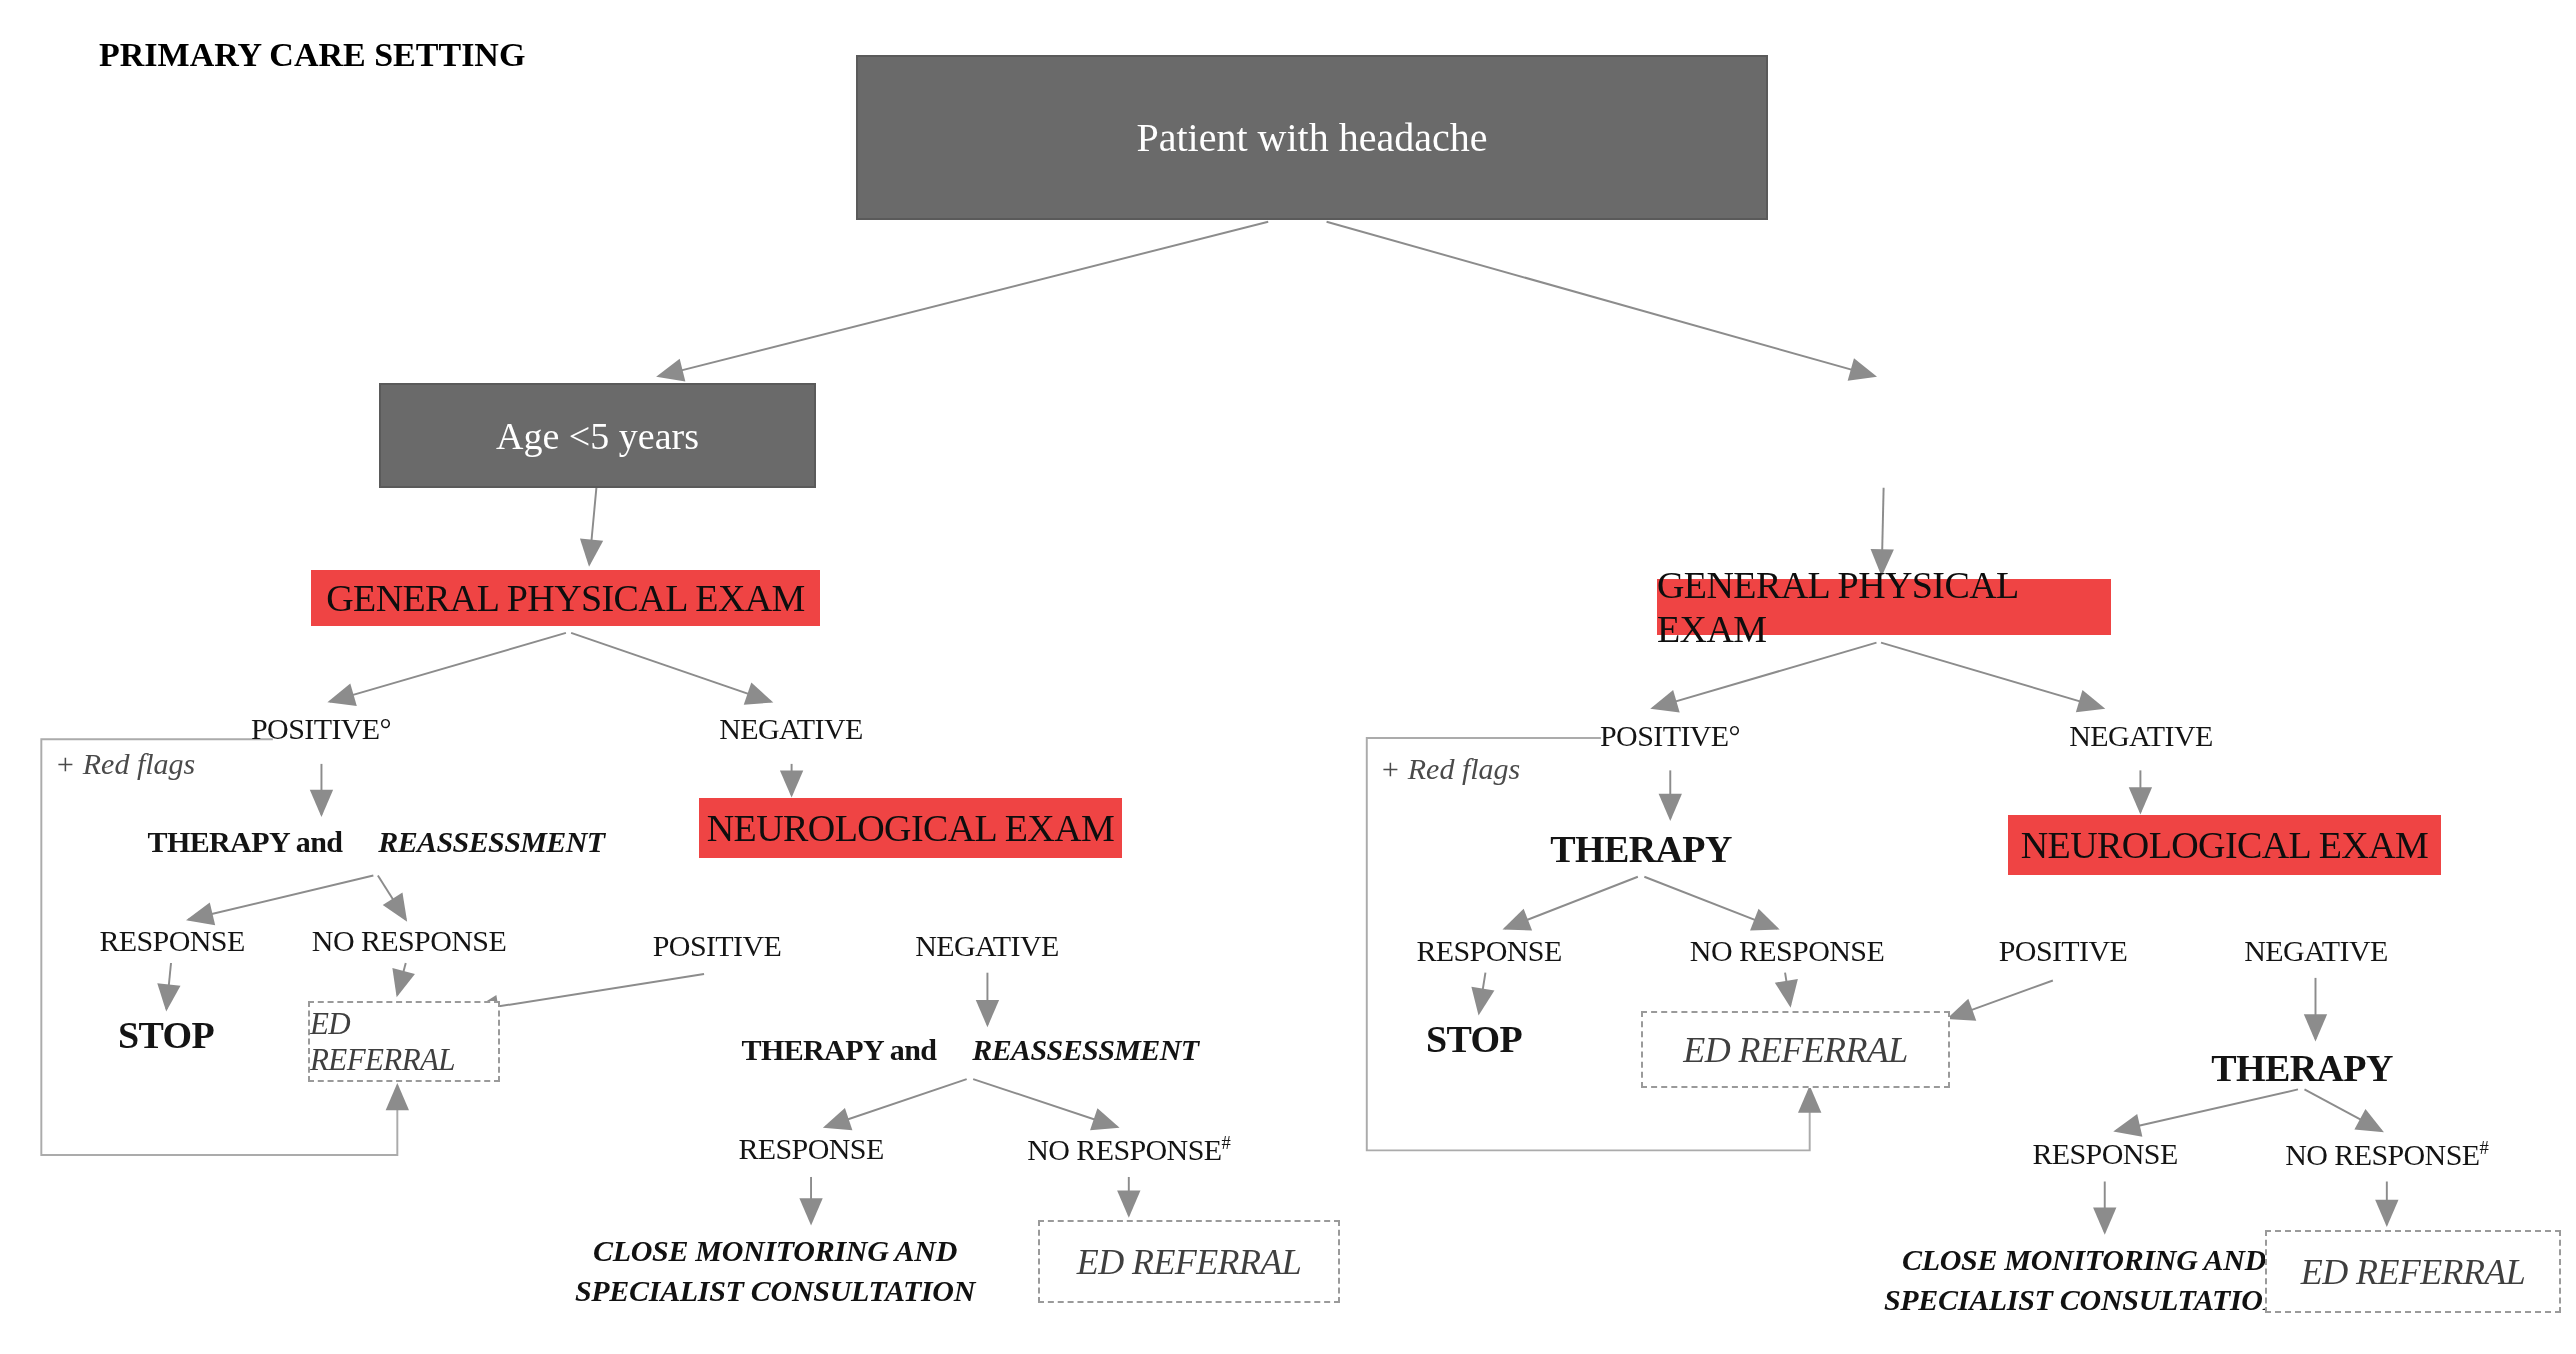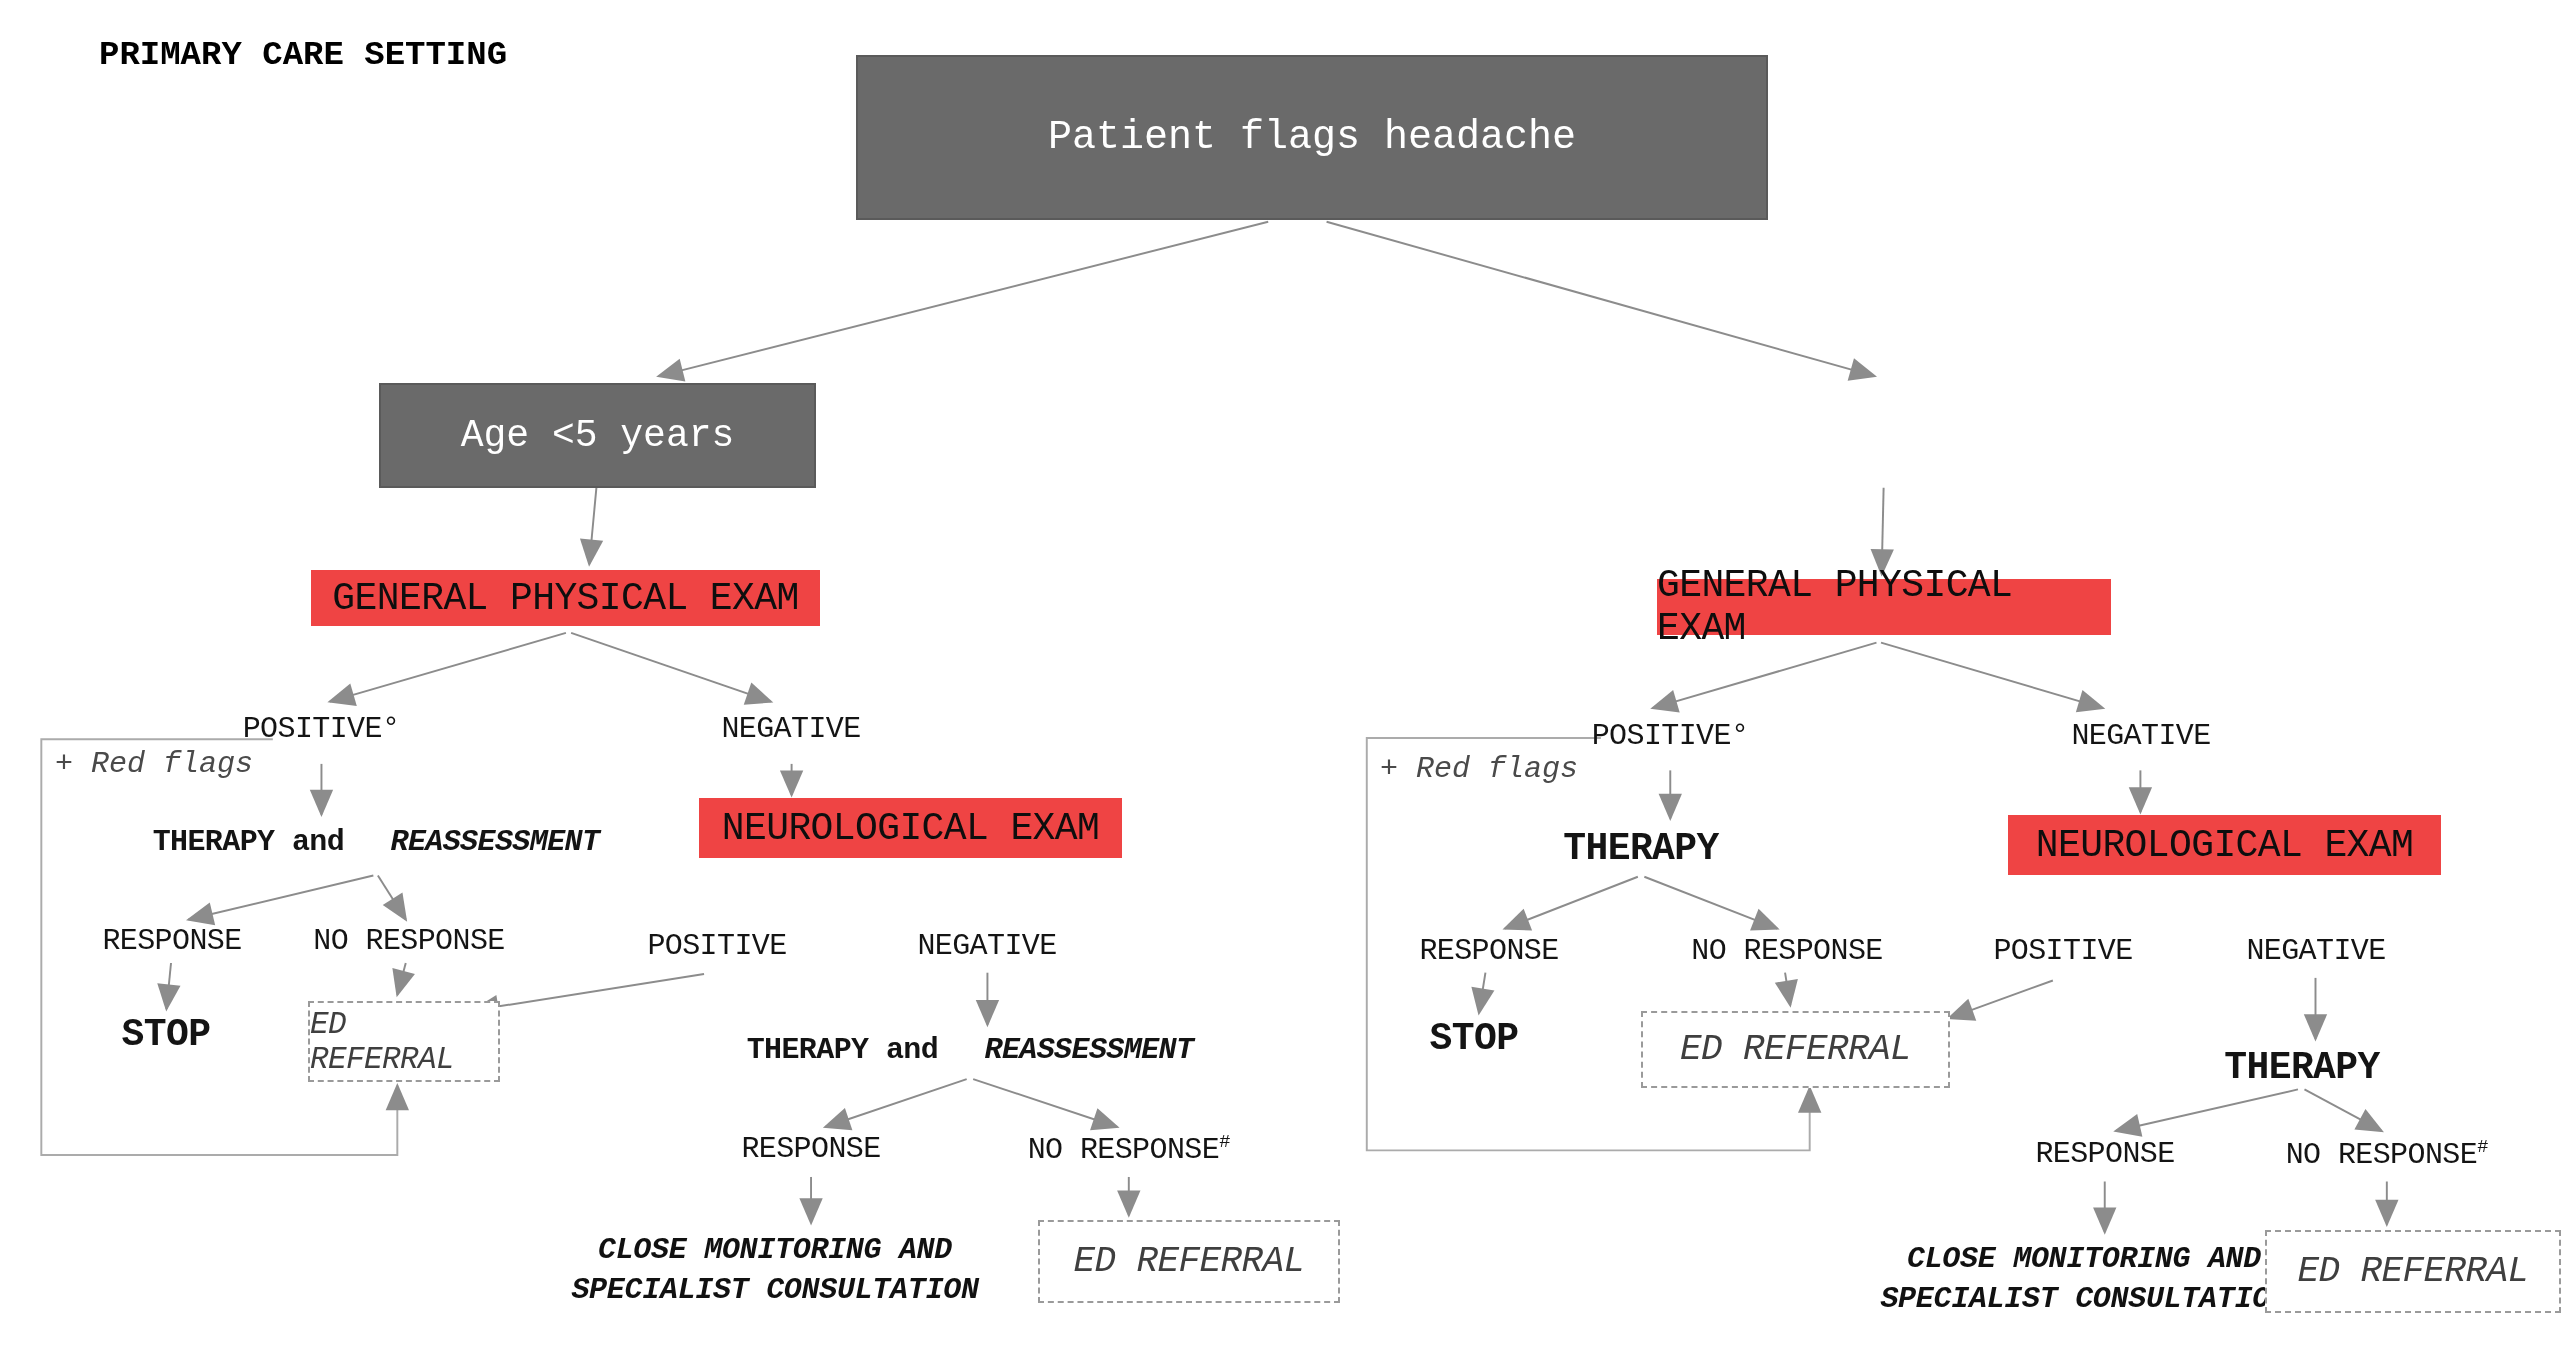--- a/index.html
+++ b/index.html
@@ -1,20 +1,20 @@
 <!DOCTYPE html>
 <html style="font-size:10.4px"><head>
 <meta charset="utf-8">
 <style>
   html,body{margin:0;padding:0;background:#ffffff;}
   #canvas{
     position:relative;
     width:2576px;height:1354px;
     background:#ffffff;
-    font-family:Liberation Mono, monospace;
+    font-family:Liberation Serif, serif;
     overflow:hidden;
   }
   #connectors{position:absolute;left:0;top:0;z-index:1;}
   .node{
     position:absolute;z-index:2;
     transform:translateX(-50%);
     white-space:nowrap;
     font-size:30px;letter-spacing:-0.6px;color:#141414;
   }
   .bold{font-weight:bold;}
@@ -116,21 +116,21 @@
 
     <line x1="1740" y1="1815" x2="1740" y2="1874" stroke="#8c8c8c" stroke-width="3" marker-end="url(#arwBig)"></line>
     <line x1="3680" y1="1822" x2="3680" y2="1888" stroke="#8c8c8c" stroke-width="3" marker-end="url(#arwBig)"></line>
 
     <polyline points="420,1140 63,1140 63,1781 612,1781 612,1674" fill="none" stroke="#ababab" stroke-width="3" marker-end="url(#arwBig)"></polyline>
     <polyline points="2468,1138 2107,1138 2107,1774 2790,1774 2790,1678" fill="none" stroke="#ababab" stroke-width="3" marker-end="url(#arwBig)"></polyline>
   </svg>
 
   <div class="pagetitle" style="left:99px;top:36px;">PRIMARY CARE SETTING</div>
 
-  <div class="darkbox" style="left:856px;top:55px;width:908px;height:161px;">Patient flags headache</div>
+  <div class="darkbox" style="left:856px;top:55px;width:908px;height:161px;">Patient with headache</div>
 
   <div class="darkbox" style="left:379px;top:383px;width:433px;height:101px;font-size:38px;">Age &lt;5 years</div>
 
   <div class="hl" style="left:311px;top:570px;width:509px;height:56px;">GENERAL PHYSICAL EXAM</div>
   <div class="hl" style="left:1657px;top:579px;width:454px;height:56px;">GENERAL PHYSICAL EXAM</div>
 
   <div class="redflags" style="left:55px;top:747px;">+ Red flags</div>
   <div class="redflags" style="left:1380px;top:752px;">+ Red flags</div>
 
   <div class="node" style="left:321px;top:712px;">POSITIVE°</div>

